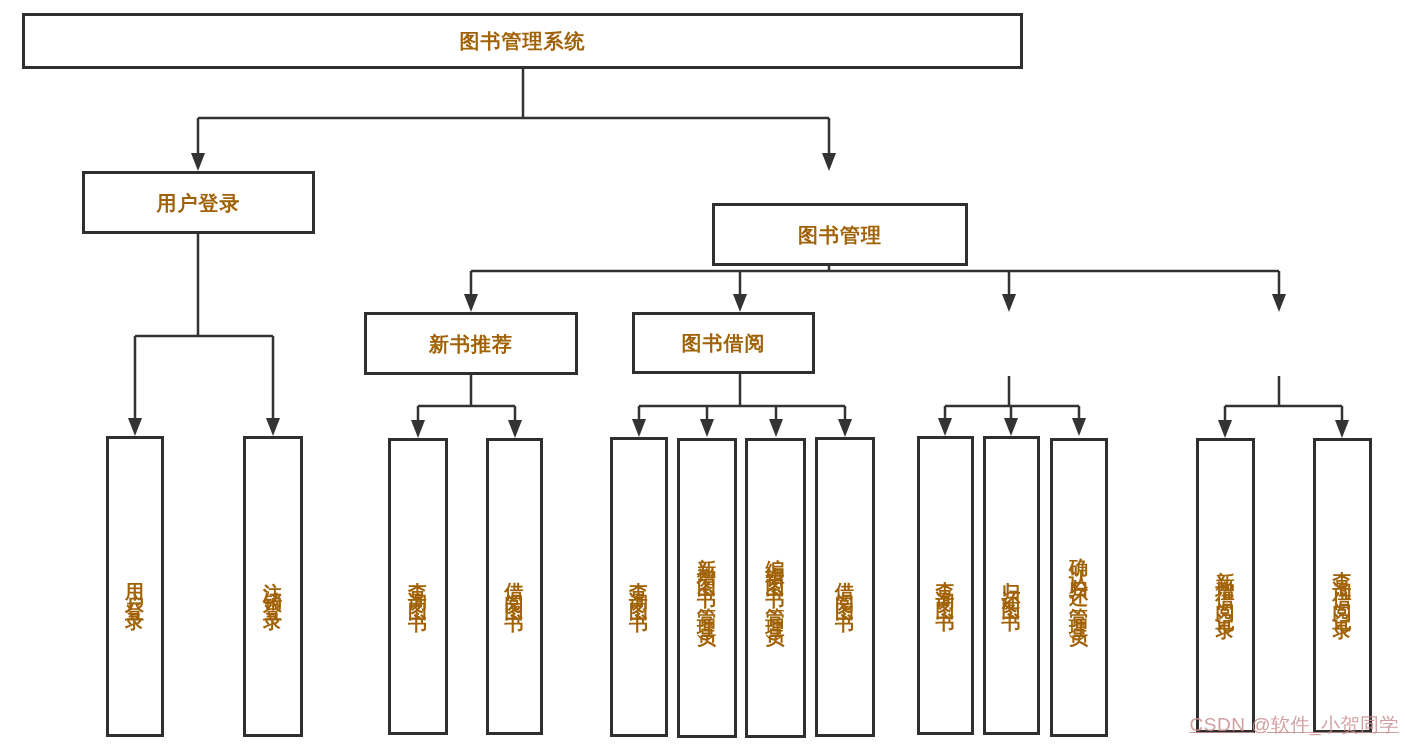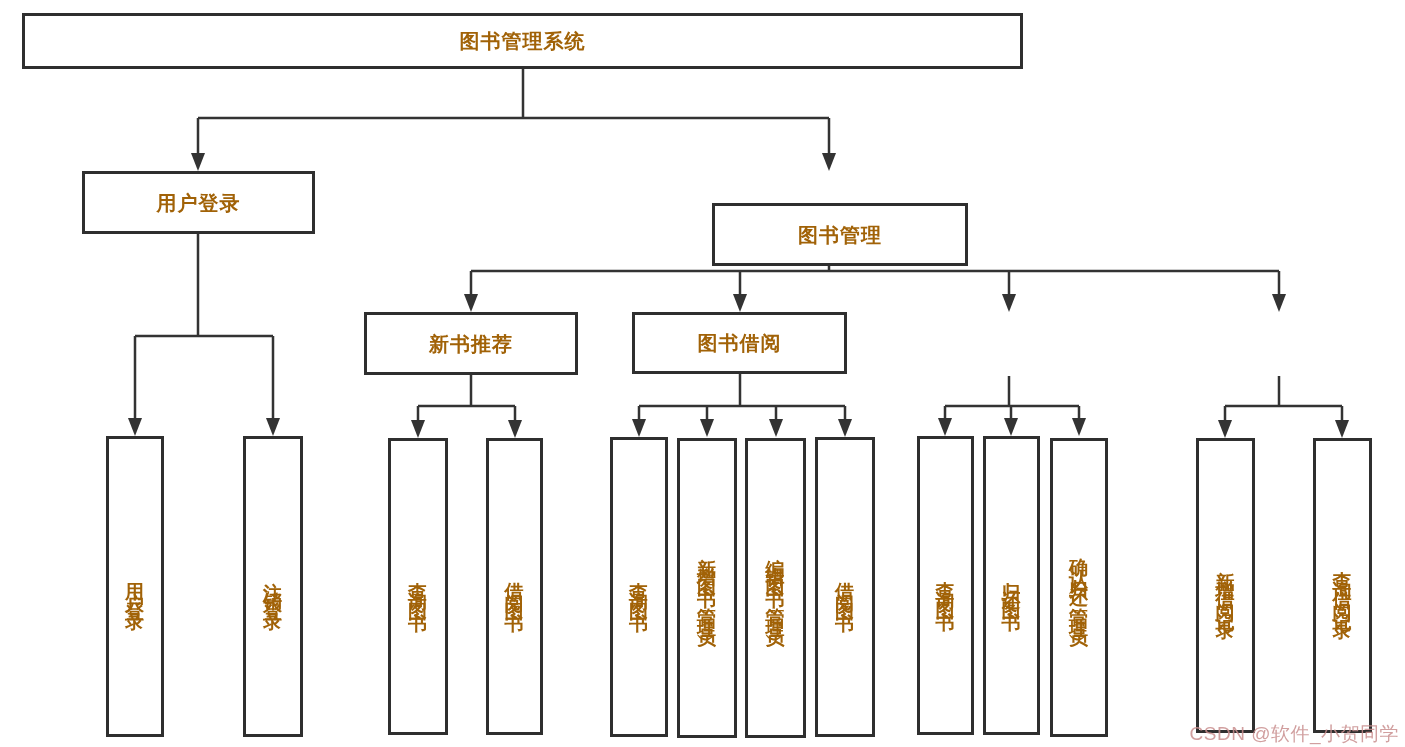--- a/index.html
+++ b/index.html
@@ -24,26 +24,27 @@
     font-size:20px;font-weight:600;letter-spacing:1px;line-height:1;
     white-space:nowrap;
   }
   .box.v span{
     writing-mode:vertical-rl;
     font-size:19px;font-weight:600;line-height:1;
     letter-spacing:10px;
   }
   #watermark{
     position:absolute;
-    right:6px;bottom:0;
+    right:6px;bottom:9px;
     z-index:3;
     font-size:19px;
     letter-spacing:0.5px;
     color:rgba(201,142,142,0.85);
     white-space:nowrap;
+    text-decoration:underline;
   }
 </style>
 </head>
 <body>
 
 <div id="stage">
 
   <svg id="wires" viewBox="0 0 1405 747" fill="none" stroke="#333333" stroke-width="2.5">
 
     <path d="M523 69 V118 M198 118 H829 M198 118 V153 M829 118 V153"></path>
@@ -87,21 +88,21 @@
   <div class="box h" style="left:82px;top:171px;width:233px;height:63px;">
     <span>用户登录</span>
   </div>
   <div class="box h" style="left:712px;top:171px;width:256px;height:63px;margin-top:32px;">
     <span>图书管理</span>
   </div>
 
   <div class="box h" style="left:364px;top:312px;width:214px;height:63px;text-align:right;">
     <span>新书推荐</span>
   </div>
-  <div class="box h" style="left:632px;top:312px;width:215px;height:62px;">
+  <div class="box h" style="left:632px;top:312px;width:183px;height:62px;">
     <span>图书借阅</span>
   </div>
 
   <div class="box v" style="left:106px;top:436px;width:58px;height:301px;">
     <span>用户登录</span>
   </div>
   <div class="box v" style="left:243px;top:436px;width:60px;height:301px;">
     <span>注销登录</span>
   </div>
 

